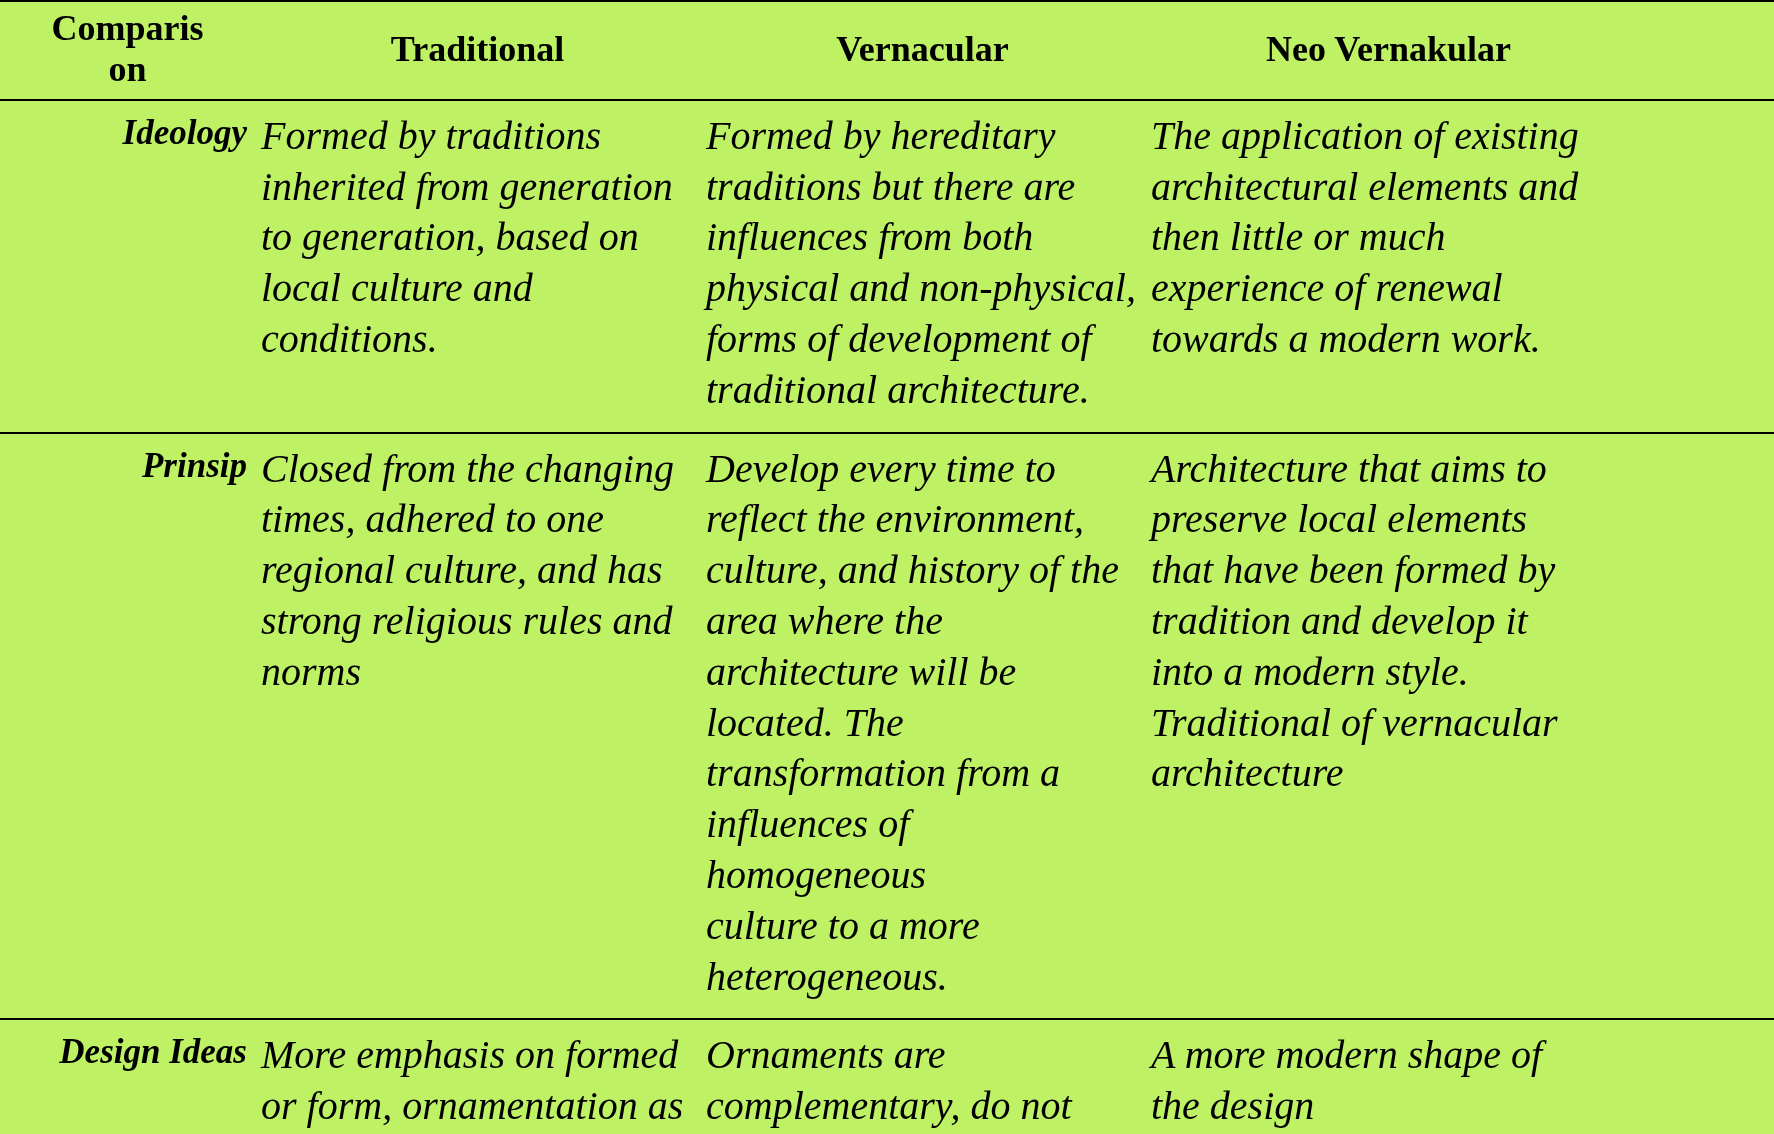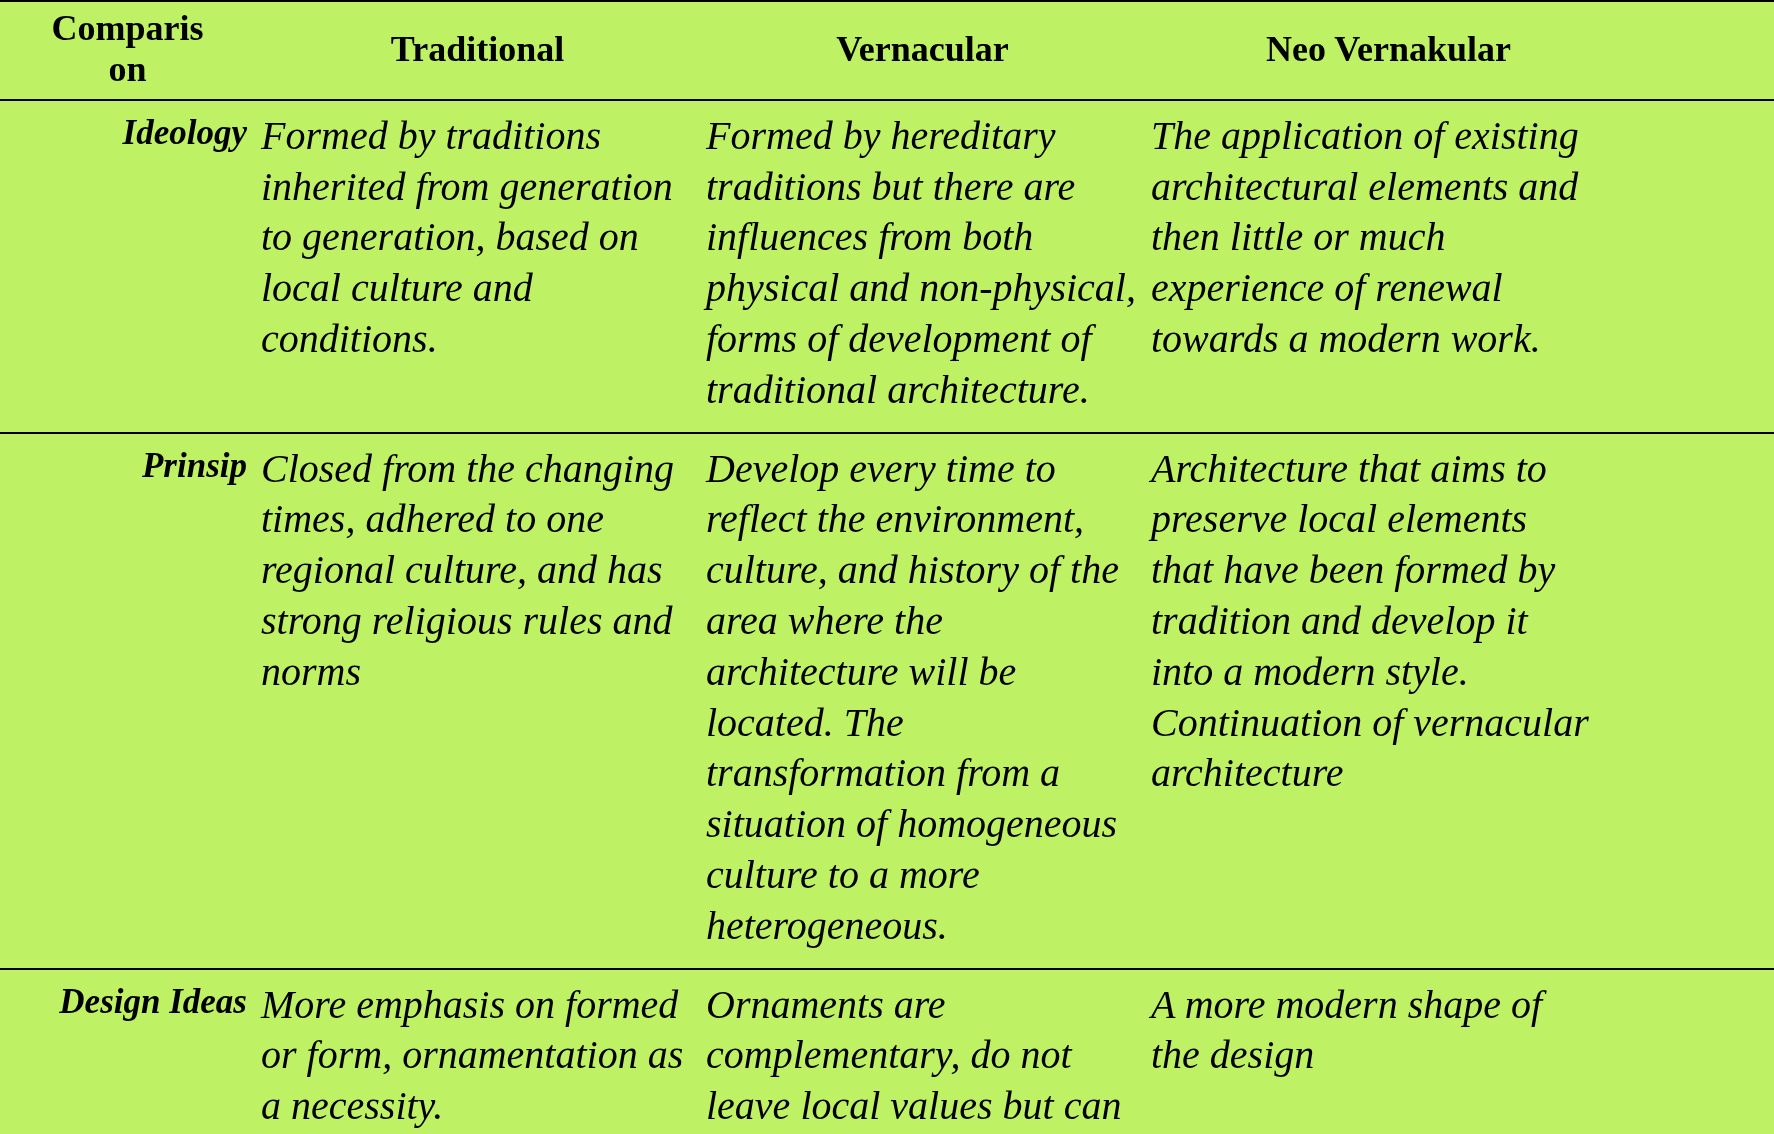--- a/index.html
+++ b/index.html
@@ -105,29 +105,29 @@
 regional culture, and has
 strong religious rules and
 norms</td>
       <td>Develop every time to
 reflect the environment,
 culture, and history of the
 area where the
 architecture will be
 located. The
 transformation from a
-situation of homogeneous
+influences of homogeneous
 culture to a more
 heterogeneous.</td>
       <td class="neo">Architecture that aims to
 preserve local elements
 that have been formed by
 tradition and develop it
 into a modern style.
-Continuation of vernacular
+Traditional of vernacular
 architecture</td>
     </tr>
     <tr>
       <td class="row-label">Design Ideas</td>
       <td>More emphasis on formed
 or form, ornamentation as
 a necessity.</td>
       <td>Ornaments are
 complementary, do not
 leave local values but can

